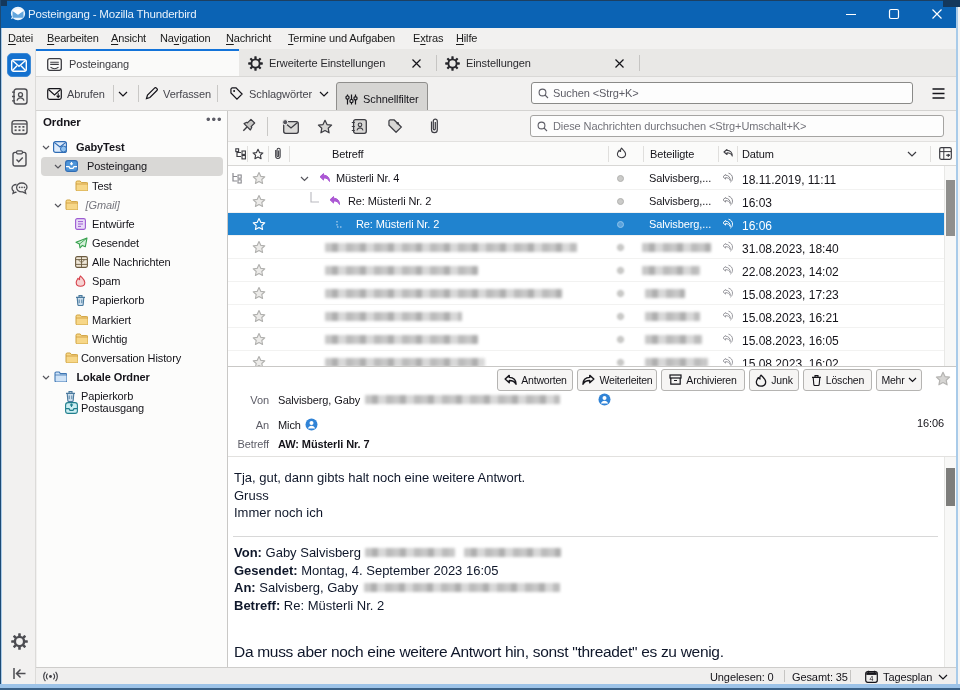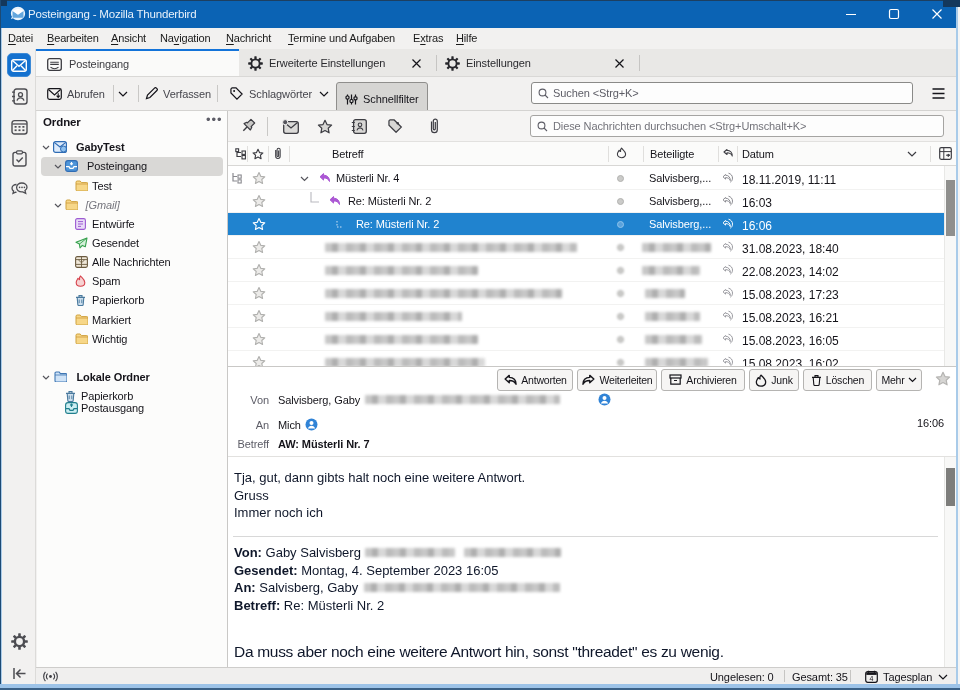--- a/index.html
+++ b/index.html
@@ -413,20 +413,29 @@
   <span class="tx" style="left:55px">Markiert</span>
  </div>
  <div class="frow" style="top:218.5px">
   <span class="ic" style="left:38px">
         <svg width="13" height="11" viewBox="0 0 13 11">
           <path d="M1 2.2C1 1.5 1.5 1 2.2 1h3l1.2 1.6h5.4c.7 0 1.2.5 1.2 1.2v5.8c0 .7-.5 1.4-1.2 1.4H2.2C1.5 11 1 10.5 1 9.8z" fill="#f7d788" stroke="#cfa23f" stroke-width="1"></path>
           <path d="M1 4h12" stroke="#cf9b3a" stroke-width="0.8"></path>
         </svg>
       </span>
   <span class="tx" style="left:55px">Wichtig</span>
+ </div>
+ <div class="frow" style="top:237.5px">
+  <span class="ic" style="left:27.5px">
+        <svg width="13" height="11" viewBox="0 0 13 11">
+          <path d="M1 2.2C1 1.5 1.5 1 2.2 1h3l1.2 1.6h5.4c.7 0 1.2.5 1.2 1.2v5.8c0 .7-.5 1.4-1.2 1.4H2.2C1.5 11 1 10.5 1 9.8z" fill="#f7d788" stroke="#cfa23f" stroke-width="1"></path>
+          <path d="M1 4h12" stroke="#cf9b3a" stroke-width="0.8"></path>
+        </svg>
+      </span>
+  <span class="tx" style="left:44px">Conversation History</span>
  </div>
  <div class="frow" style="top:257px">
   <svg class="tw" style="left:5px" width="8" height="5" viewBox="0 0 8 5">
         <path d="M1 1l3 3 3-3" fill="none" stroke="#55555c" stroke-width="1.2"></path>
       </svg>
   <span class="ic" style="left:16.5px">
         <svg width="13" height="11" viewBox="0 0 13 11">
           <path d="M1 2.2C1 1.5 1.5 1 2.2 1h3l1.2 1.6h5.4c.7 0 1.2.5 1.2 1.2v5.8c0 .7-.5 1.4-1.2 1.4H2.2C1.5 11 1 10.5 1 9.8z" fill="#cfe3f7" stroke="#3f77b4" stroke-width="1.1"></path>
           <path d="M1 4h12" stroke="#3f77b4" stroke-width="0.8"></path>
         </svg>

